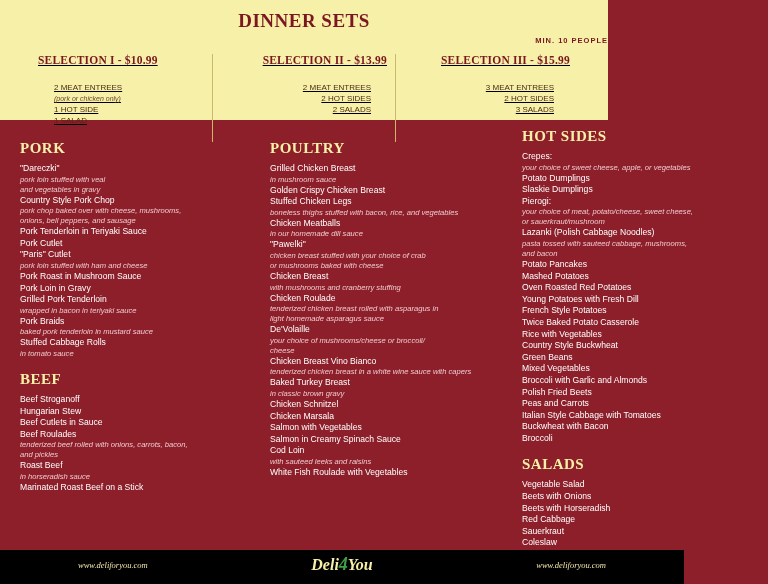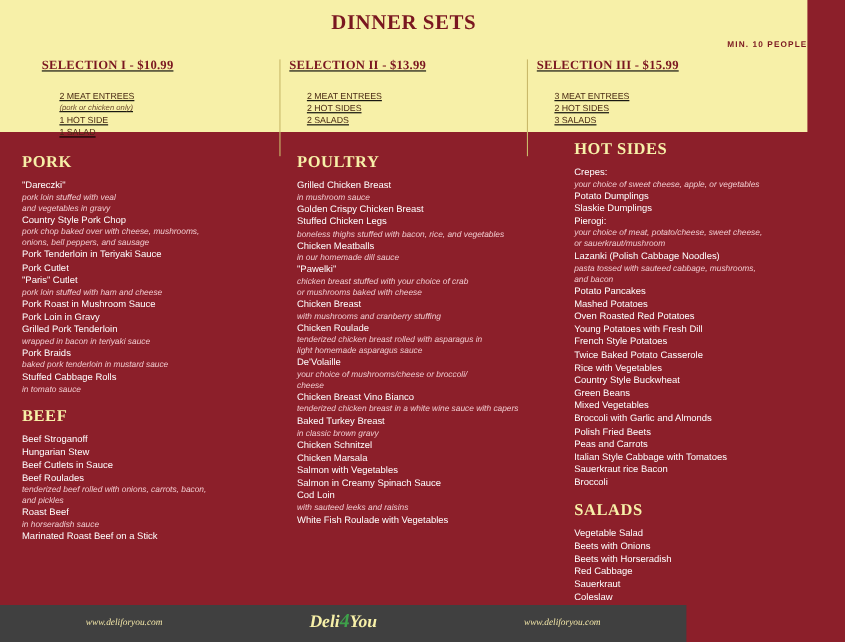--- a/index.html
+++ b/index.html
@@ -6,38 +6,38 @@
   body{
     width:768px;height:584px;
     background:#8c1f2a;
     font-family:"Liberation Sans", sans-serif;
     overflow:hidden;
   }
   .page{position:relative;width:768px;height:584px;background:#8c1f2a;}
 
   
   .top{
-    position:absolute;left:0;top:0;width:734px;height:120px;
+    position:absolute;left:0;top:0;width:608px;height:120px;
     background:#f7f0a8;
   }
   .dinner-title{
     text-align:center;color:#7a1720;font-weight:bold;font-size:19px;
     letter-spacing:.5px;padding-top:10px;font-family:"Liberation Serif", serif;
   }
   .dinner-sub{
     text-align:right;color:#7a1720;font-size:7.5px;font-weight:bold;
     letter-spacing:1px;margin-top:4px;
   }
   .sel-wrap{
     display:flex;margin:9px 30px 0 30px;
   }
   .sel{
     flex:1;padding:0 8px;text-decoration:underline;
   }
-  .sel + .sel{border-left:1px solid #c9b96a;}
+  .sel + .sel{border-left:1px solid #c9b96a;text-align:right;}
   .sel h3{
     margin:0 0 4px 0;font-size:11.5px;color:#7a1720;font-weight:bold;
     font-family:"Liberation Serif", serif;letter-spacing:.2px;
   }
   .sel ul{margin:16px;padding:0;list-style:none;}
   .sel li{font-size:8px;color:#4a2b14;line-height:11px;}
   .sel li.it{font-style:italic;font-size:7px;color:#6a4a2c;}
 
   
   .body{
@@ -58,22 +58,22 @@
   ul.items{list-style:none;margin:0;padding:0;}
   ul.items li{
     color:#ffffff;font-size:8.6px;line-height:11.6px;
   }
   ul.items li.desc{
     color:#f0c9cd;font-style:italic;font-size:7.6px;line-height:10px;
   }
 
   
   .footer{
-    position:absolute;left:0;bottom:0;width:624px;height:34px;
-    background:#404040;
+    position:absolute;left:0;bottom:0;width:684px;height:34px;
+    background:#000000;
   }
   .footer .url{
     position:absolute;top:10px;color:#f2e6a8;font-size:8.5px;font-style:italic;
     font-family:"Liberation Serif", serif;
   }
   .footer .url.left{left:78px;}
   .footer .url.right{right:78px;}
   .logo{
     position:absolute;left:50%;transform:translateX(-50%);top:4px;
     color:#f7f0a8;font-size:16px;font-weight:bold;font-style:italic;
@@ -219,21 +219,21 @@
           <li>French Style Potatoes</li>
           <li>Twice Baked Potato Casserole</li>
           <li>Rice with Vegetables</li>
           <li>Country Style Buckwheat</li>
           <li>Green Beans</li>
           <li>Mixed Vegetables</li>
           <li>Broccoli with Garlic and Almonds</li>
           <li>Polish Fried Beets</li>
           <li>Peas and Carrots</li>
           <li>Italian Style Cabbage with Tomatoes</li>
-          <li>Sauerkraut rice Bacon</li>
+          <li>Buckwheat with Bacon</li>
           <li>Broccoli</li>
         </ul>
 
       <div class="sect-title">SALADS</div>
       <ul class="items">
           <li>Vegetable Salad</li>
           <li>Beets with Onions</li>
           <li>Beets with Horseradish</li>
           <li>Red Cabbage</li>
           <li>Sauerkraut</li>

